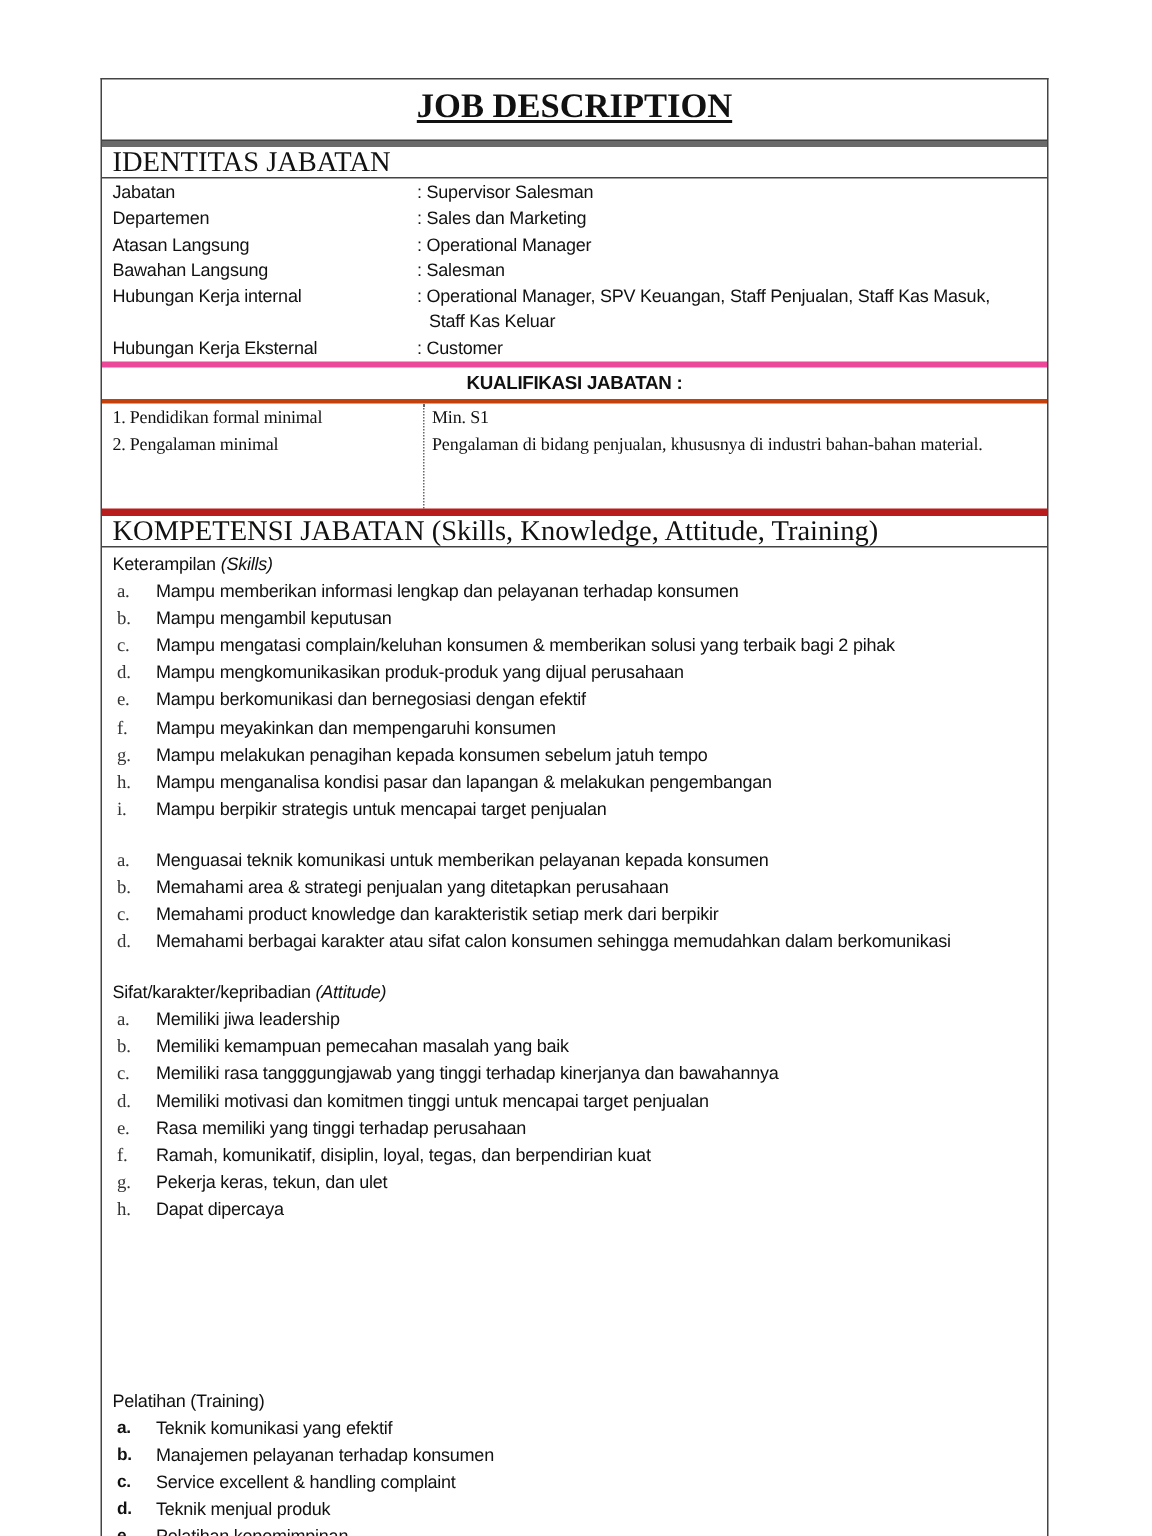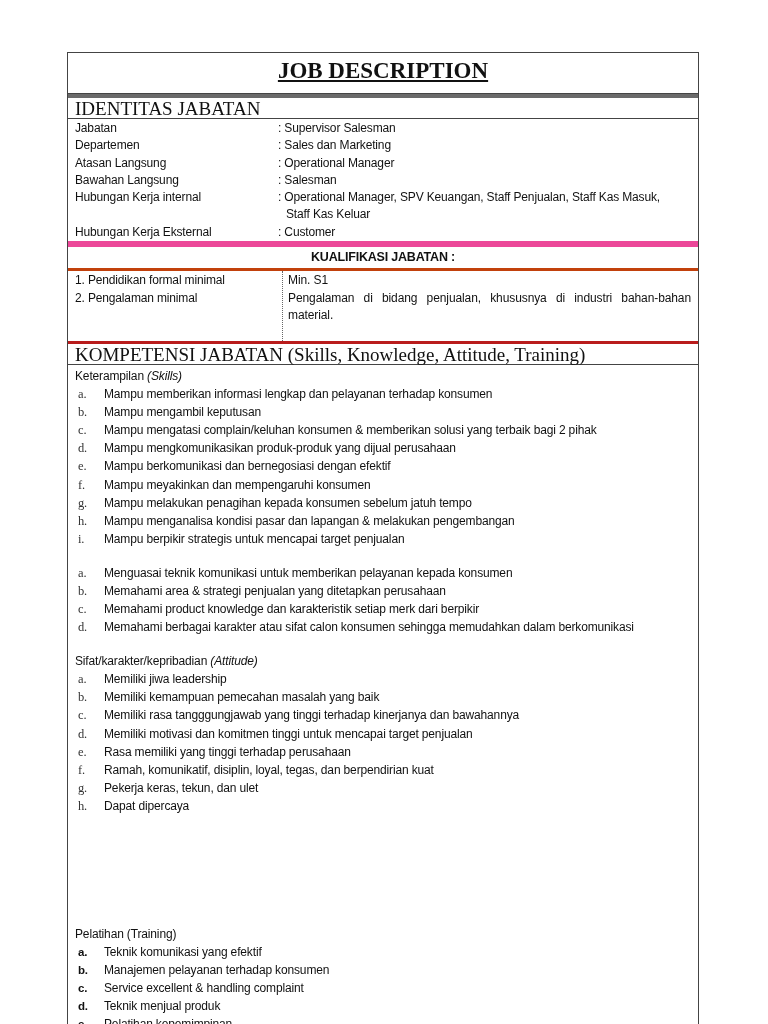--- a/index.html
+++ b/index.html
@@ -3,26 +3,26 @@
 <meta charset="utf-8">
 <style>
   html, body { margin: 0; padding: 0; background: #ffffff; }
   body { width: 768px; height: 1024px; position: relative; overflow: hidden; font-family: "Liberation Sans", sans-serif; color: #111; }
   .page { position: absolute; left: 67px; top: 52px; width: 632px; border: 1px solid #444; border-bottom: none; height: 990px; box-sizing: border-box; }
   .title-row { height: 40px; text-align: center; border-bottom: 1px solid #444; }
   .title { font-family: "Liberation Serif", serif; font-weight: bold; font-size: 23px; text-decoration: underline; line-height: 34px; display: inline-block; margin-top: 1px; }
   .thick-bar { height: 4px; background: #6a6a6a; }
   .serif-header { font-family: "Liberation Serif", serif; font-size: 19px; padding: 2px 7px 1px 7px; border-bottom: 1px solid #444; line-height: 17px; }
   .sans-header { font-size: 12.5px; font-weight: bold; padding: 2px 7px; border-bottom: 3px solid #c2410c; line-height: 17px; letter-spacing: -0.2px; text-align: center; }
-  .ident { padding: 1px 7px 0 7px; border-bottom: 6px solid #ec4899; }
+  .ident { padding: 1px 7px 0 7px; border-bottom: 4px solid #ec4899; }
   .ident-row { display: flex; font-size: 12px; line-height: 17.3px; letter-spacing: -0.15px; }
   .ident-row .lbl { width: 203px; flex: none; }
   .ident-row .val { flex: 1; text-align: justify; }
   .ident-row .val .cont { display: block; padding-left: 8px; }
-  .kual { display: flex; border-bottom: 3px solid #b91c1c; height: 70px; }
+  .kual { display: flex; border-bottom: 5px solid #b91c1c; height: 70px; font-family: Liberation Serif, serif; }
   .kual-left { width: 200px; padding: 1px 7px; border-right: 1px dotted #666; font-size: 12px; line-height: 17.5px; letter-spacing: -0.15px; box-sizing: content-box; }
   .kual-right { flex: 1; padding: 1px 7px 0 5px; font-size: 12px; line-height: 17.5px; text-align: justify; letter-spacing: -0.1px; }
   .komp { padding: 2px 7px 0 7px; font-size: 12px; letter-spacing: -0.15px; }
   .sub-title { line-height: 18px; }
   .sub-title i { font-style: italic; }
   .list { margin: 0; padding: 0; list-style: none; }
   .list li { display: flex; line-height: 18.1px; }
   .list li .mk { width: 26px; padding-left: 3px; flex: none; font-family: "Liberation Serif", serif; font-size: 12.5px; color: #333; }
   .list.bold-mk li .mk { font-family: "Liberation Sans", sans-serif; font-weight: bold; font-size: 11.5px; color: #111; }
   .gap-sm { height: 16px; }

